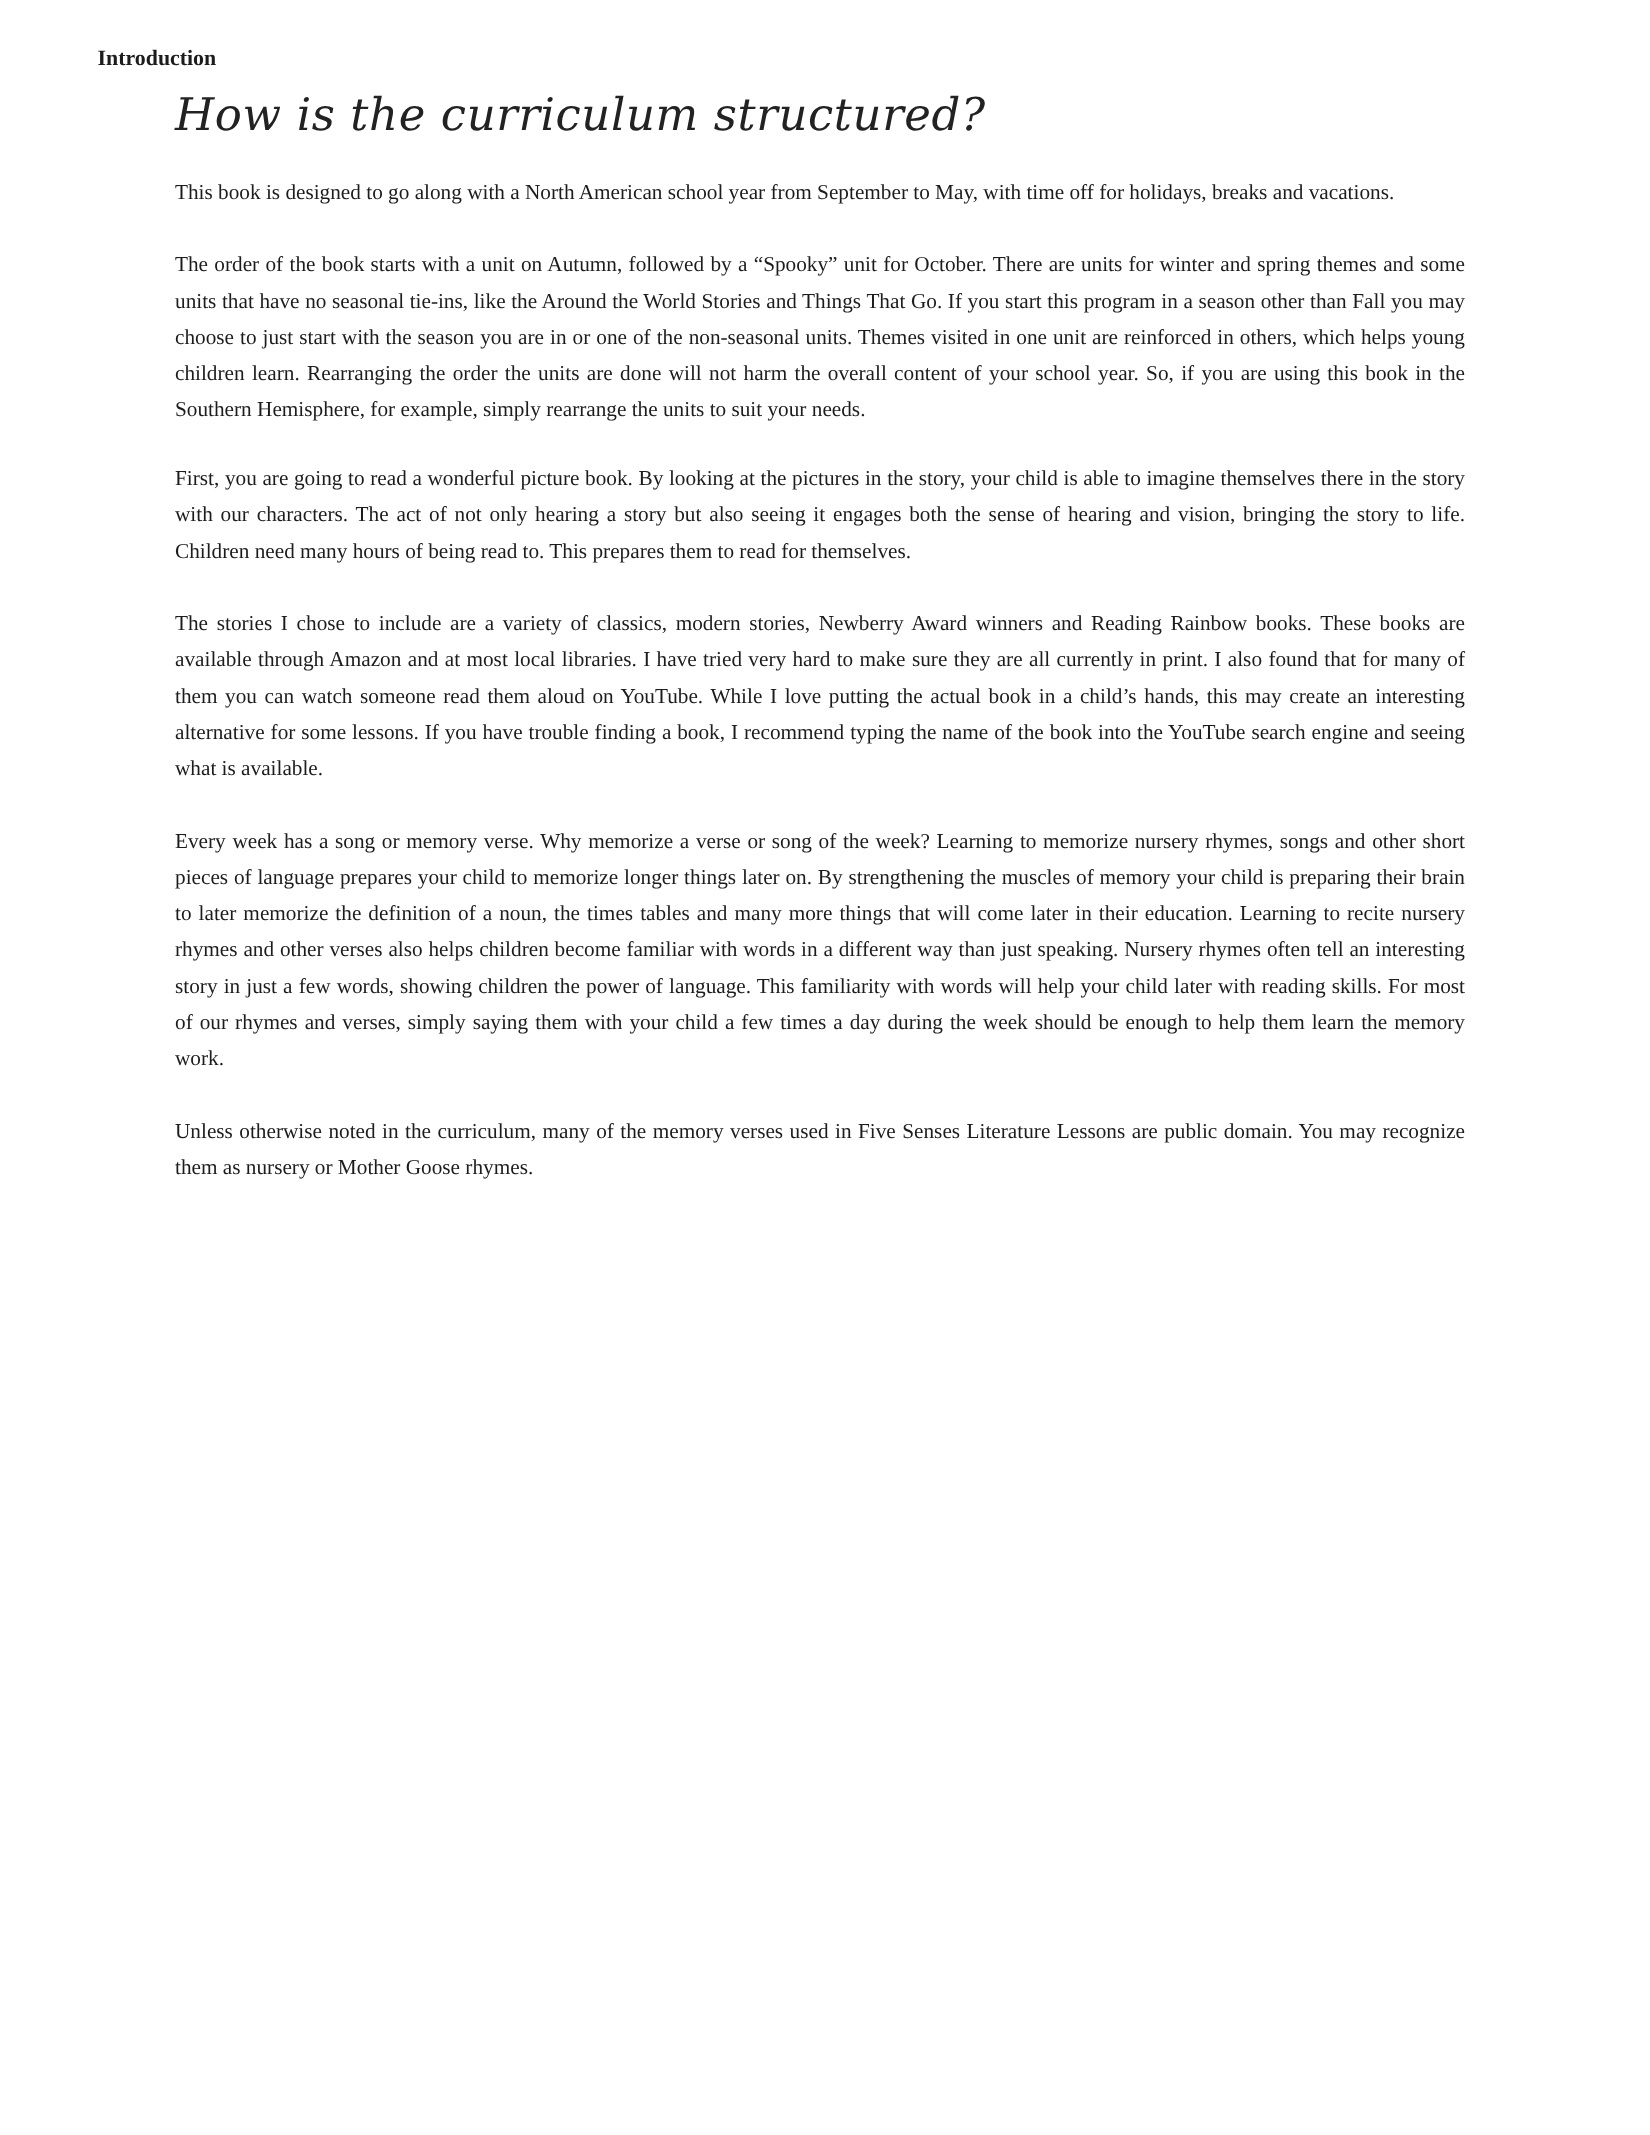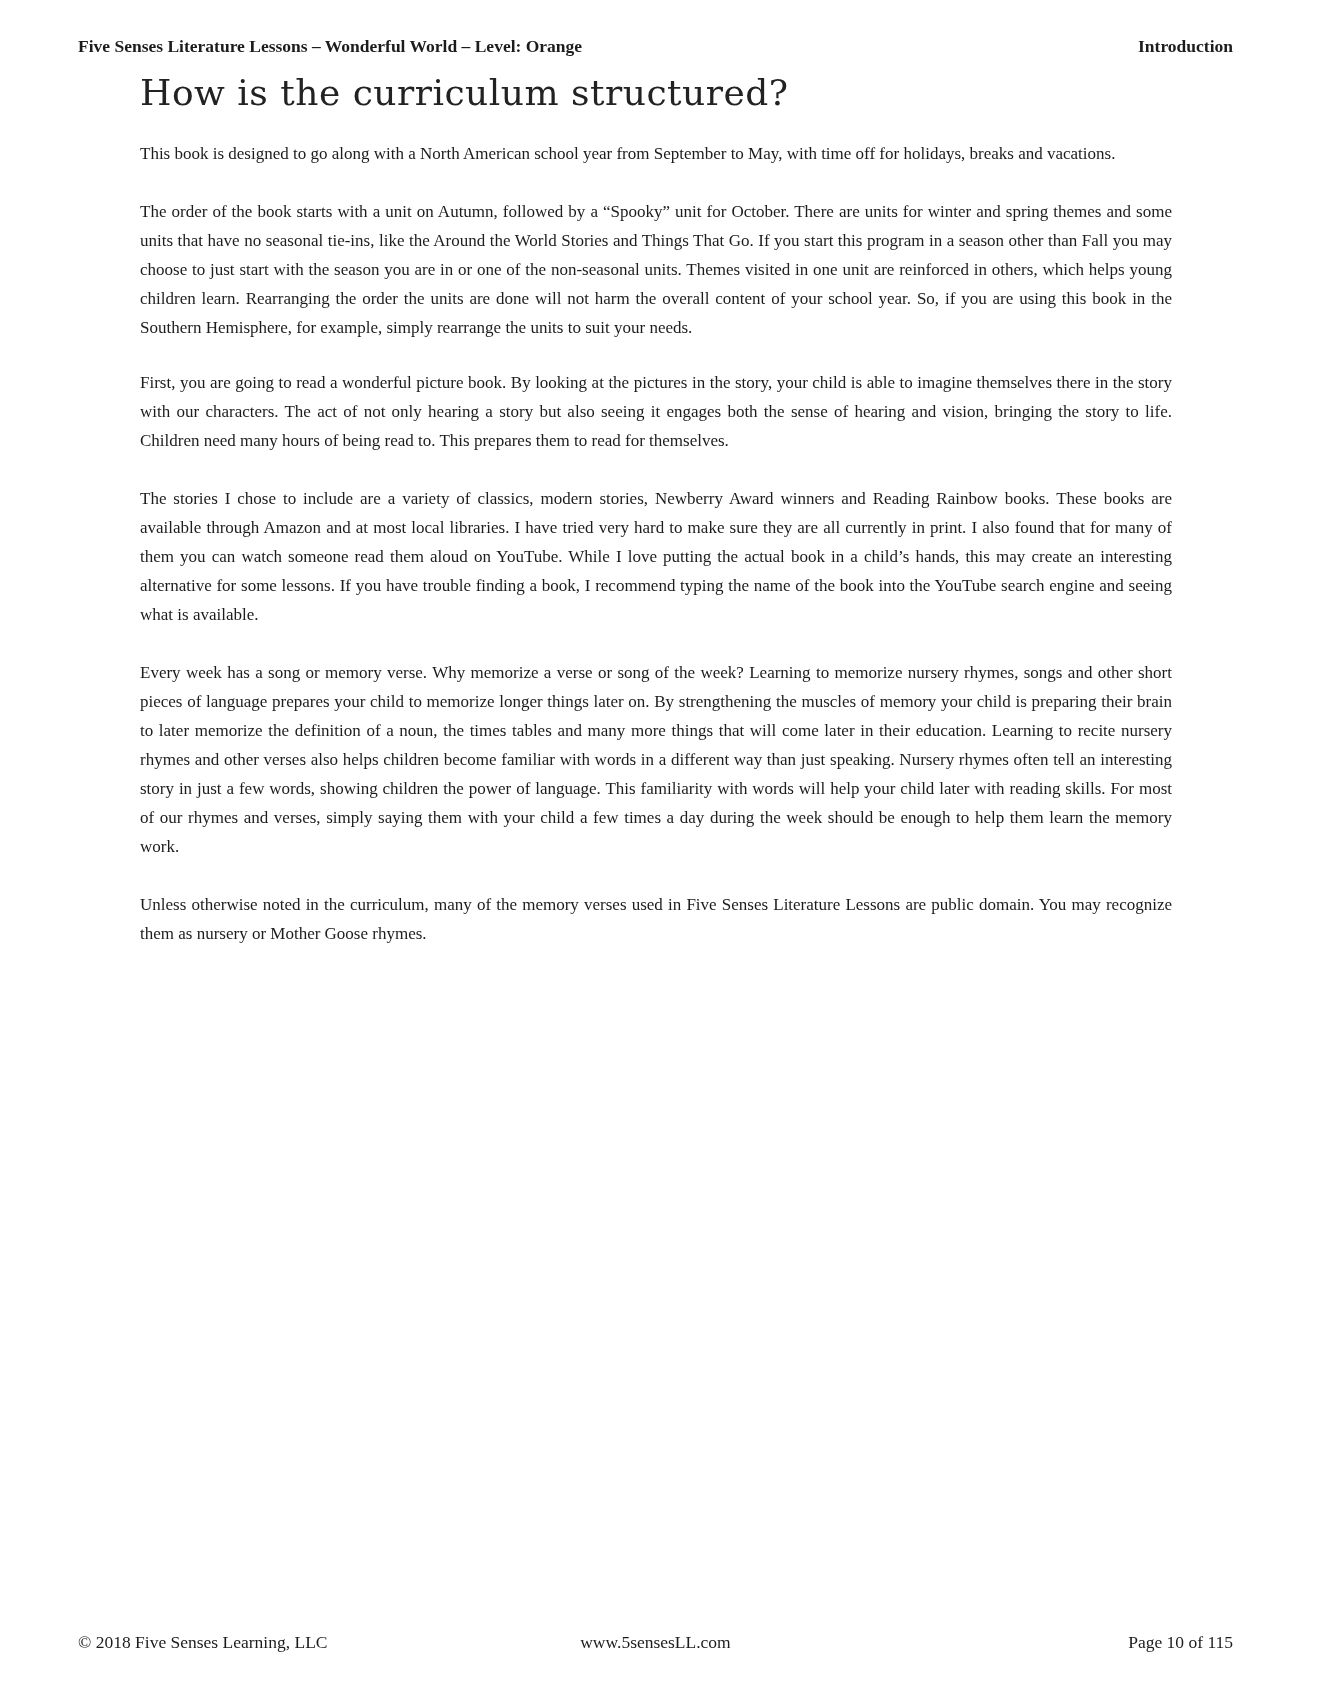--- a/index.html
+++ b/index.html
@@ -25,20 +25,21 @@
     color: #1c1c1c;
   }
   .body-content {
     position: absolute;
     top: 60px;
     left: 140px;
     width: 1032px;
   }
   h1.section-heading {
     font-family: "DejaVu Serif", "Liberation Serif", serif;
+    font-style: italic;
     font-weight: 500;
     font-size: 36px;
     line-height: 1.15;
     margin: 0;
     color: #222;
     letter-spacing: 0.5px;
   }
   h1.section-heading.first { margin-top: 12px; }
   h1.section-heading.second { margin-top: 34px; }
   p.body-paragraph {
@@ -64,34 +65,28 @@
   .running-footer .f-left   { text-align: left; }
   .running-footer .f-center { text-align: center; }
   .running-footer .f-right  { text-align: right; }
 </style>
 </head>
 <body>
 
 <div class="page">
 
   <div class="running-header">
-    <span>Five Senses Literature Lessons – Wonderful World – Level: Orange</span>
     <span>Introduction</span>
   </div>
 
   <div class="body-content">
     <h1 class="section-heading first">How is the curriculum structured?</h1>
     <p class="body-paragraph after-heading">This book is designed to go along with a North American school year from September to May, with time off for holidays, breaks and vacations.</p>
     <p class="body-paragraph">The order of the book starts with a unit on Autumn, followed by a “Spooky” unit for October. There are units for winter and spring themes and some units that have no seasonal tie-ins, like the Around the World Stories and Things That Go. If you start this program in a season other than Fall you may choose to just start with the season you are in or one of the non-seasonal units. Themes visited in one unit are reinforced in others, which helps young children learn. Rearranging the order the units are done will not harm the overall content of your school year. So, if you are using this book in the Southern Hemisphere, for example, simply rearrange the units to suit your needs.</p>
 
     <p class="body-paragraph after-heading">First, you are going to read a wonderful picture book. By looking at the pictures in the story, your child is able to imagine themselves there in the story with our characters. The act of not only hearing a story but also seeing it engages both the sense of hearing and vision, bringing the story to life. Children need many hours of being read to. This prepares them to read for themselves.</p>
     <p class="body-paragraph">The stories I chose to include are a variety of classics, modern stories, Newberry Award winners and Reading Rainbow books. These books are available through Amazon and at most local libraries. I have tried very hard to make sure they are all currently in print. I also found that for many of them you can watch someone read them aloud on YouTube. While I love putting the actual book in a child’s hands, this may create an interesting alternative for some lessons. If you have trouble finding a book, I recommend typing the name of the book into the YouTube search engine and seeing what is available.</p>
     <p class="body-paragraph">Every week has a song or memory verse. Why memorize a verse or song of the week? Learning to memorize nursery rhymes, songs and other short pieces of language prepares your child to memorize longer things later on. By strengthening the muscles of memory your child is preparing their brain to later memorize the definition of a noun, the times tables and many more things that will come later in their education. Learning to recite nursery rhymes and other verses also helps children become familiar with words in a different way than just speaking. Nursery rhymes often tell an interesting story in just a few words, showing children the power of language. This familiarity with words will help your child later with reading skills. For most of our rhymes and verses, simply saying them with your child a few times a day during the week should be enough to help them learn the memory work.</p>
     <p class="body-paragraph">Unless otherwise noted in the curriculum, many of the memory verses used in Five Senses Literature Lessons are public domain. You may recognize them as nursery or Mother Goose rhymes.</p>
   </div>
 
-  <div class="running-footer">
-    <span class="f-left">© 2018 Five Senses Learning, LLC</span>
-    <span class="f-center">www.5sensesLL.com</span>
-    <span class="f-right">Page 10 of 115</span>
-  </div>
 
 </div>
 
 </body></html>

